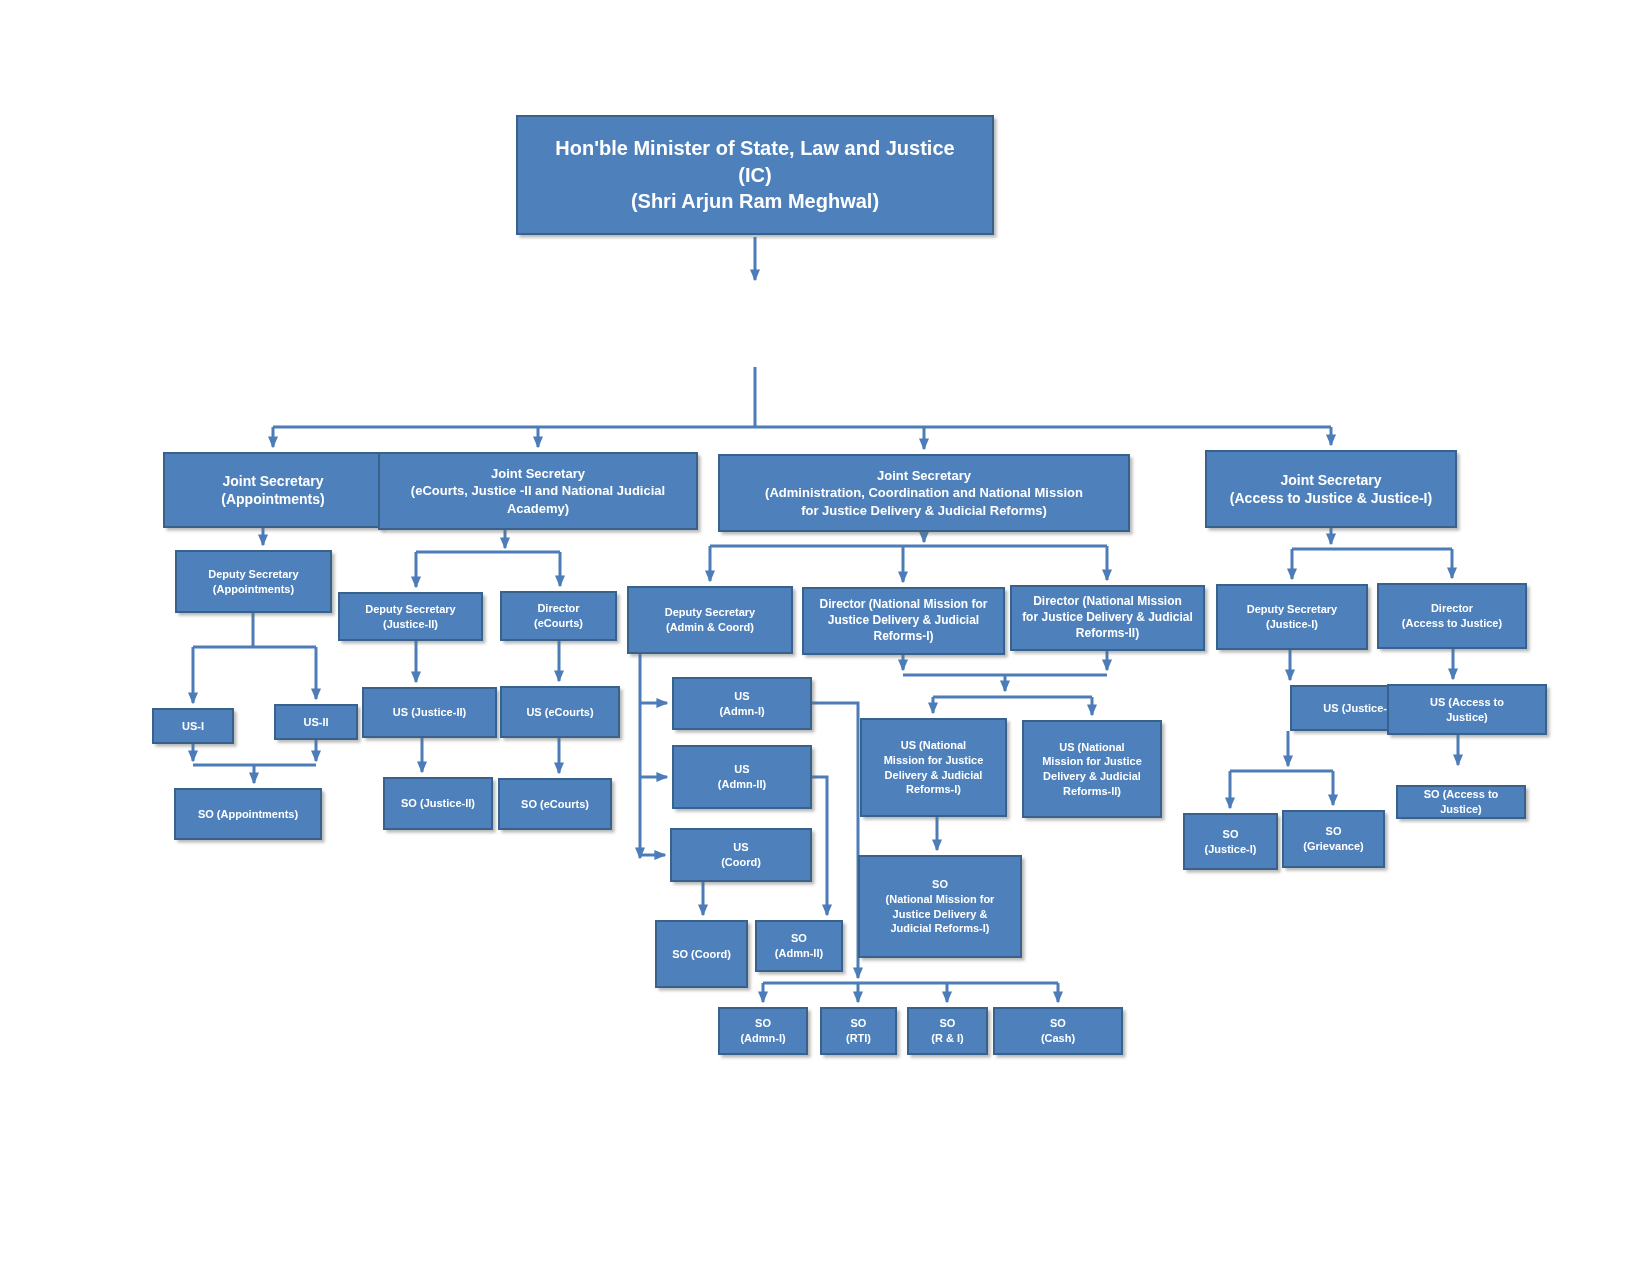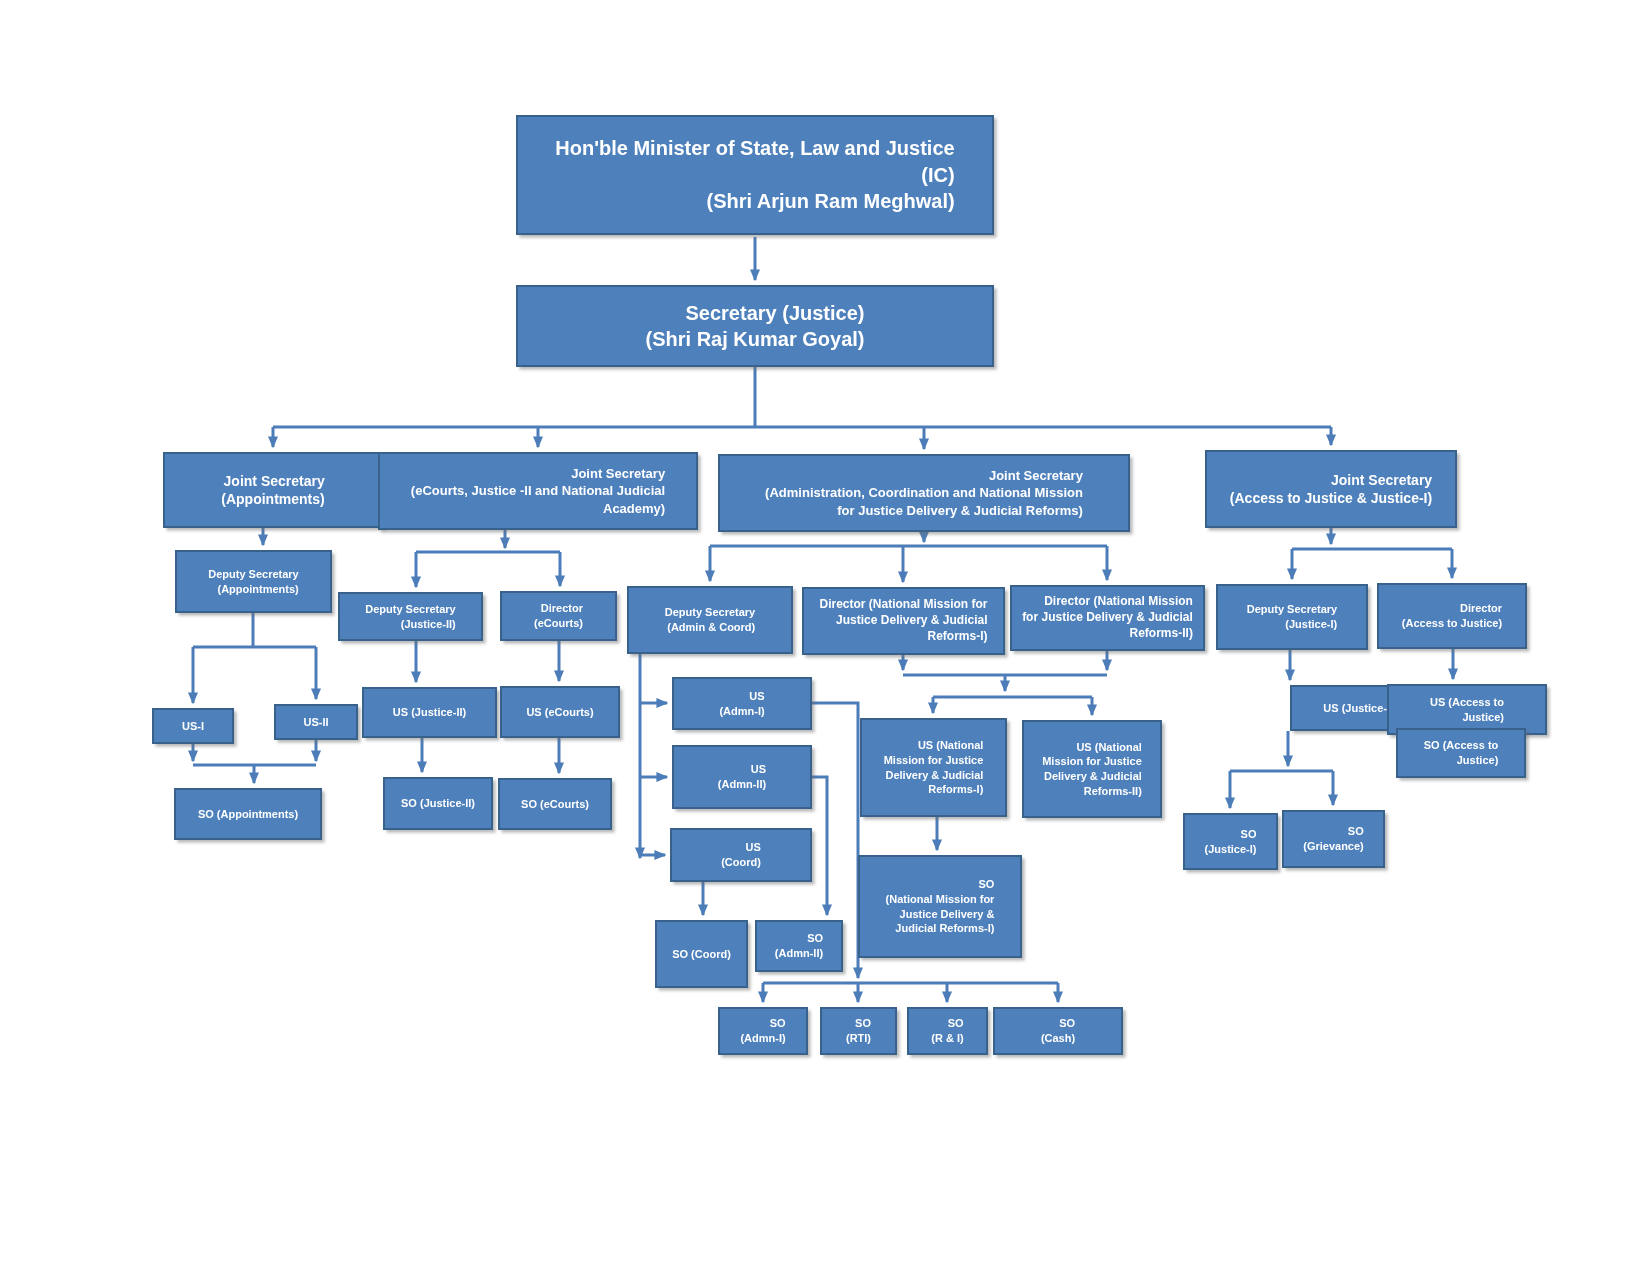--- a/index.html
+++ b/index.html
@@ -17,21 +17,21 @@
   #wires{position:absolute;left:0;top:0;width:1650px;height:1275px;}
   .connector{stroke:var(--line);stroke-width:3;fill:none;}
   #wires marker path{fill:var(--line);stroke:none;}
   .node{
     position:absolute;box-sizing:border-box;
     background:var(--box-fill);
     border:2px solid var(--box-border);
     color:var(--text);
     font-weight:bold;
     display:flex;align-items:center;justify-content:center;
-    text-align:right;white-space:pre-line;
+    text-align:center;white-space:pre-line;
     line-height:1.32;
     padding:1px 2px;
     box-shadow:2.5px 2.5px 3px rgba(110,110,110,.5);
   }
   .fs20{font-size:20px;}
   .fs14{font-size:14px;}
   .fs13{font-size:13px;}
   .fs12{font-size:11px;}
   .fs115{font-size:12px;}
 </style>
@@ -114,22 +114,20 @@
     <path class="connector" d="M1230,771 L1333,771"></path>
     <path class="connector" d="M1230,771 L1230,808" marker-end="url(#arr)"></path>
     <path class="connector" d="M1333,771 L1333,805" marker-end="url(#arr)"></path>
     <path class="connector" d="M1453,649 L1453,679" marker-end="url(#arr)"></path>
     <path class="connector" d="M1458,735 L1458,765" marker-end="url(#arr)"></path>
   </svg>
 
   <div class="node fs20" style="left:516px;top:115px;width:478px;height:120px">Hon'ble Minister of State, Law and Justice
 (IC)
 (Shri Arjun Ram Meghwal)</div>
-  <div class="node fs20" style="left:516px;top:285px;width:478px;height:82px">Secretary (Justice)
-(Shri Raj Kumar Goyal)</div>
 
   <div class="node fs14" style="left:163px;top:452px;width:220px;height:76px">Joint Secretary
 (Appointments)</div>
   <div class="node fs13" style="left:378px;top:452px;width:320px;height:78px">Joint Secretary
 (eCourts, Justice -II and National Judicial
 Academy)</div>
   <div class="node fs13" style="left:718px;top:454px;width:412px;height:78px">Joint Secretary
 (Administration, Coordination and National Mission
 for Justice Delivery &amp; Judicial Reforms)</div>
   <div class="node fs14" style="left:1205px;top:450px;width:252px;height:78px">Joint Secretary
@@ -192,16 +190,16 @@
 (Justice-I)</div>
   <div class="node fs12" style="left:1377px;top:583px;width:150px;height:66px">Director
 (Access to Justice)</div>
   <div class="node fs12" style="left:1290px;top:685px;width:137px;height:46px">US (Justice-I)</div>
   <div class="node fs12" style="left:1387px;top:684px;width:160px;height:51px">US (Access to
 Justice)</div>
   <div class="node fs12" style="left:1183px;top:813px;width:95px;height:57px">SO
 (Justice-I)</div>
   <div class="node fs12" style="left:1282px;top:810px;width:103px;height:58px">SO
 (Grievance)</div>
-  <div class="node fs12" style="left:1396px;top:728px;width:130px;height:50px">SO (Access to
+  <div class="node fs12" style="left:1396px;top:785px;width:130px;height:34px">SO (Access to
 Justice)</div>
 
 </div>
 
 </body></html>

